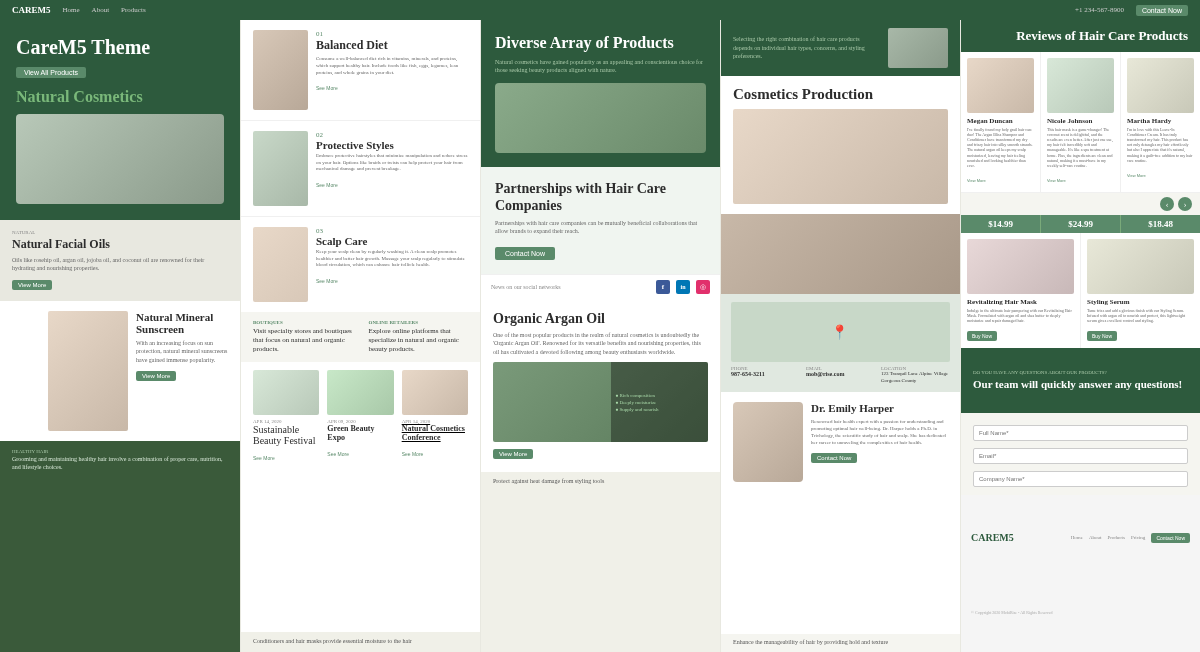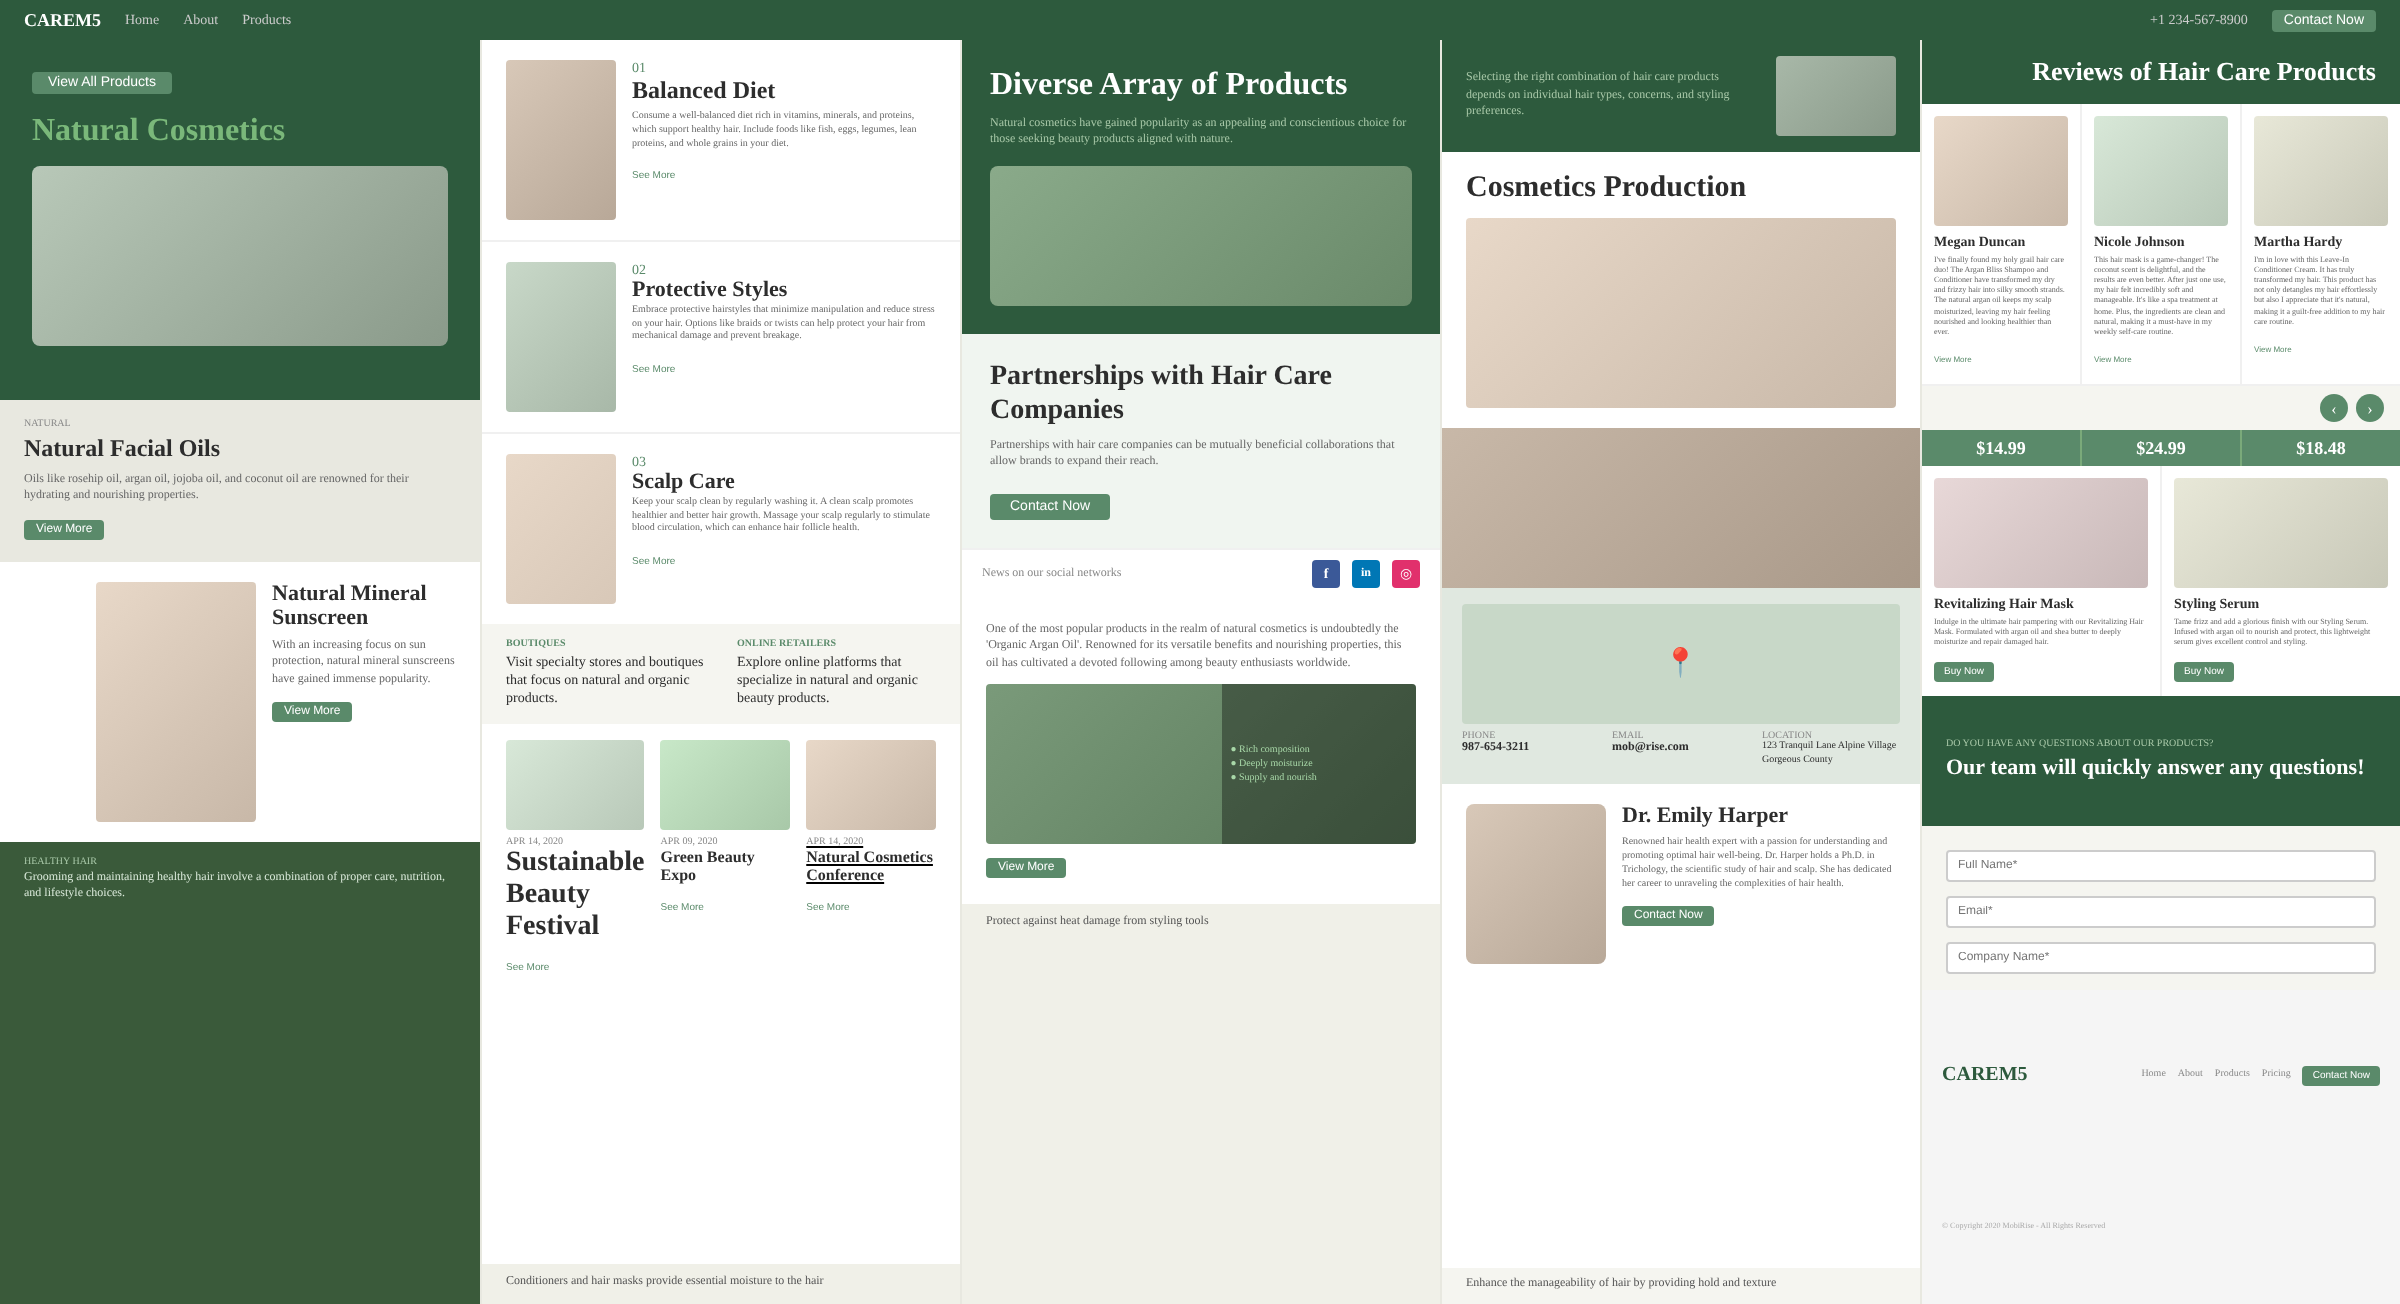--- a/index.html
+++ b/index.html
@@ -16,20 +16,21 @@
   <span style="color:#ccc;font-size:7px;margin-left:auto;">+1 234-567-8900</span>
   <button style="background:#5a8a6a;color:#fff;font-size:7px;padding:2px 6px;border:none;border-radius:2px;cursor:pointer;">Contact Now</button>
 </nav>
 
 <div style="display:flex;width:1200px;height:632px;">
 
   <div style="width:240px;flex-shrink:0;display:flex;flex-direction:column;overflow:hidden;">
 
     <div style="background:#2d5a3d;padding:16px;flex:0 0 auto;min-height:180px;position:relative;">
       <div style="display:flex;flex-direction:column;height:100%;">
+        <span style="color:#fff;font-size:20px;font-weight:bold;margin-bottom:8px;display:block;">CareM5 Theme</span>
         <button style="background:#5a8a6a;color:#fff;font-size:7px;padding:2px 8px;border:none;border-radius:2px;cursor:pointer;align-self:flex-start;margin-bottom:6px;">View All Products</button>
         <span style="color:#7ab87a;font-size:16px;font-weight:bold;margin-top:4px;display:block;">Natural Cosmetics</span>
         <div style="width:100%;height:90px;background:linear-gradient(135deg,#b8c8b8 0%,#8a9a8a 100%);border-radius:4px;margin-top:8px;"></div>
       </div>
     </div>
 
     <div style="background:#e8e8e0;padding:10px 12px;flex:0 0 auto;">
       <div style="color:#888;font-size:5px;text-transform:uppercase;margin-bottom:2px;">Natural</div>
       <span style="color:#2d2d2d;font-size:12px;font-weight:bold;display:block;margin-bottom:4px;">Natural Facial Oils</span>
       <span style="color:#666;font-size:6px;line-height:1.4;display:block;">Oils like rosehip oil, argan oil, jojoba oil, and coconut oil are renowned for their hydrating and nourishing properties.</span>
@@ -94,21 +95,21 @@
       <div style="flex:1;">
         <span style="color:#5a8a6a;font-size:5px;display:block;font-weight:bold;margin-bottom:2px;">ONLINE RETAILERS</span>
         <span style="color:#2d2d2d;font-size:7px;line-height:1.3;display:block;">Explore online platforms that specialize in natural and organic beauty products.</span>
       </div>
     </div>
 
     <div style="background:#fff;padding:8px 12px;flex:1;display:flex;gap:8px;">
       <div style="flex:1;">
         <div style="width:100%;height:45px;background:linear-gradient(135deg,#d8e8d8 0%,#b8c8b8 100%);border-radius:2px;margin-bottom:4px;"></div>
         <span style="color:#888;font-size:5px;display:block;">APR 14, 2020</span>
-        <span style="color:#2d2d2d;font-size:14px;font-weight:bold;display:block;">Sustainable Beauty Festival</span>
+        <span style="color:#2d2d2d;font-size:10px;font-weight:normal;display:block;">Sustainable Beauty Festival</span>
         <button style="background:transparent;border:none;color:#5a8a6a;font-size:5px;cursor:pointer;padding:0;margin-top:2px;">See More</button>
       </div>
       <div style="flex:1;">
         <div style="width:100%;height:45px;background:linear-gradient(135deg,#c8e8c8 0%,#a8c8a8 100%);border-radius:2px;margin-bottom:4px;"></div>
         <span style="color:#888;font-size:5px;display:block;">APR 09, 2020</span>
         <span style="color:#2d2d2d;font-size:8px;font-weight:bold;display:block;">Green Beauty Expo</span>
         <button style="background:transparent;border:none;color:#5a8a6a;font-size:5px;cursor:pointer;padding:0;margin-top:2px;">See More</button>
       </div>
       <div style="flex:1;text-decoration:underline;">
         <div style="width:100%;height:45px;background:linear-gradient(135deg,#e8d8c8 0%,#c8b8a8 100%);border-radius:2px;margin-bottom:4px;"></div>
@@ -145,20 +146,21 @@
         </div>
       <div style="width:14px;height:14px;background:#0077b5;border-radius:2px;display:flex;align-items:center;justify-content:center;cursor:pointer;">
           <span style="color:#fff;font-size:6px;font-weight:bold;">in</span>
         </div>
       <div style="width:14px;height:14px;background:#e1306c;border-radius:2px;display:flex;align-items:center;justify-content:center;cursor:pointer;">
           <span style="color:#fff;font-size:7px;">◎</span>
         </div>
     </div>
 
     <div style="background:#fff;padding:12px;flex:0 0 auto;">
+      <span style="color:#2d2d2d;font-size:14px;font-weight:bold;display:block;margin-bottom:4px;">Organic Argan Oil</span>
       <span style="color:#666;font-size:6px;line-height:1.4;display:block;">One of the most popular products in the realm of natural cosmetics is undoubtedly the 'Organic Argan Oil'. Renowned for its versatile benefits and nourishing properties, this oil has cultivated a devoted following among beauty enthusiasts worldwide.</span>
       <div style="width:100%;height:80px;background:linear-gradient(135deg,#7a9a7a 0%,#5a7a5a 100%);border-radius:2px;margin-top:6px;position:relative;overflow:hidden;">
         <div style="position:absolute;right:0;top:0;width:45%;height:100%;background:rgba(0,0,0,0.35);display:flex;flex-direction:column;justify-content:center;padding:4px;">
           <span style="color:#a8d8a8;font-size:5px;display:block;">● Rich composition</span>
           <span style="color:#a8d8a8;font-size:5px;display:block;margin-top:2px;">● Deeply moisturize</span>
           <span style="color:#a8d8a8;font-size:5px;display:block;margin-top:2px;">● Supply and nourish</span>
         </div>
       </div>
       <button style="background:#5a8a6a;color:#fff;font-size:6px;padding:2px 6px;border:none;border-radius:2px;cursor:pointer;margin-top:4px;">View More</button>
     </div>

